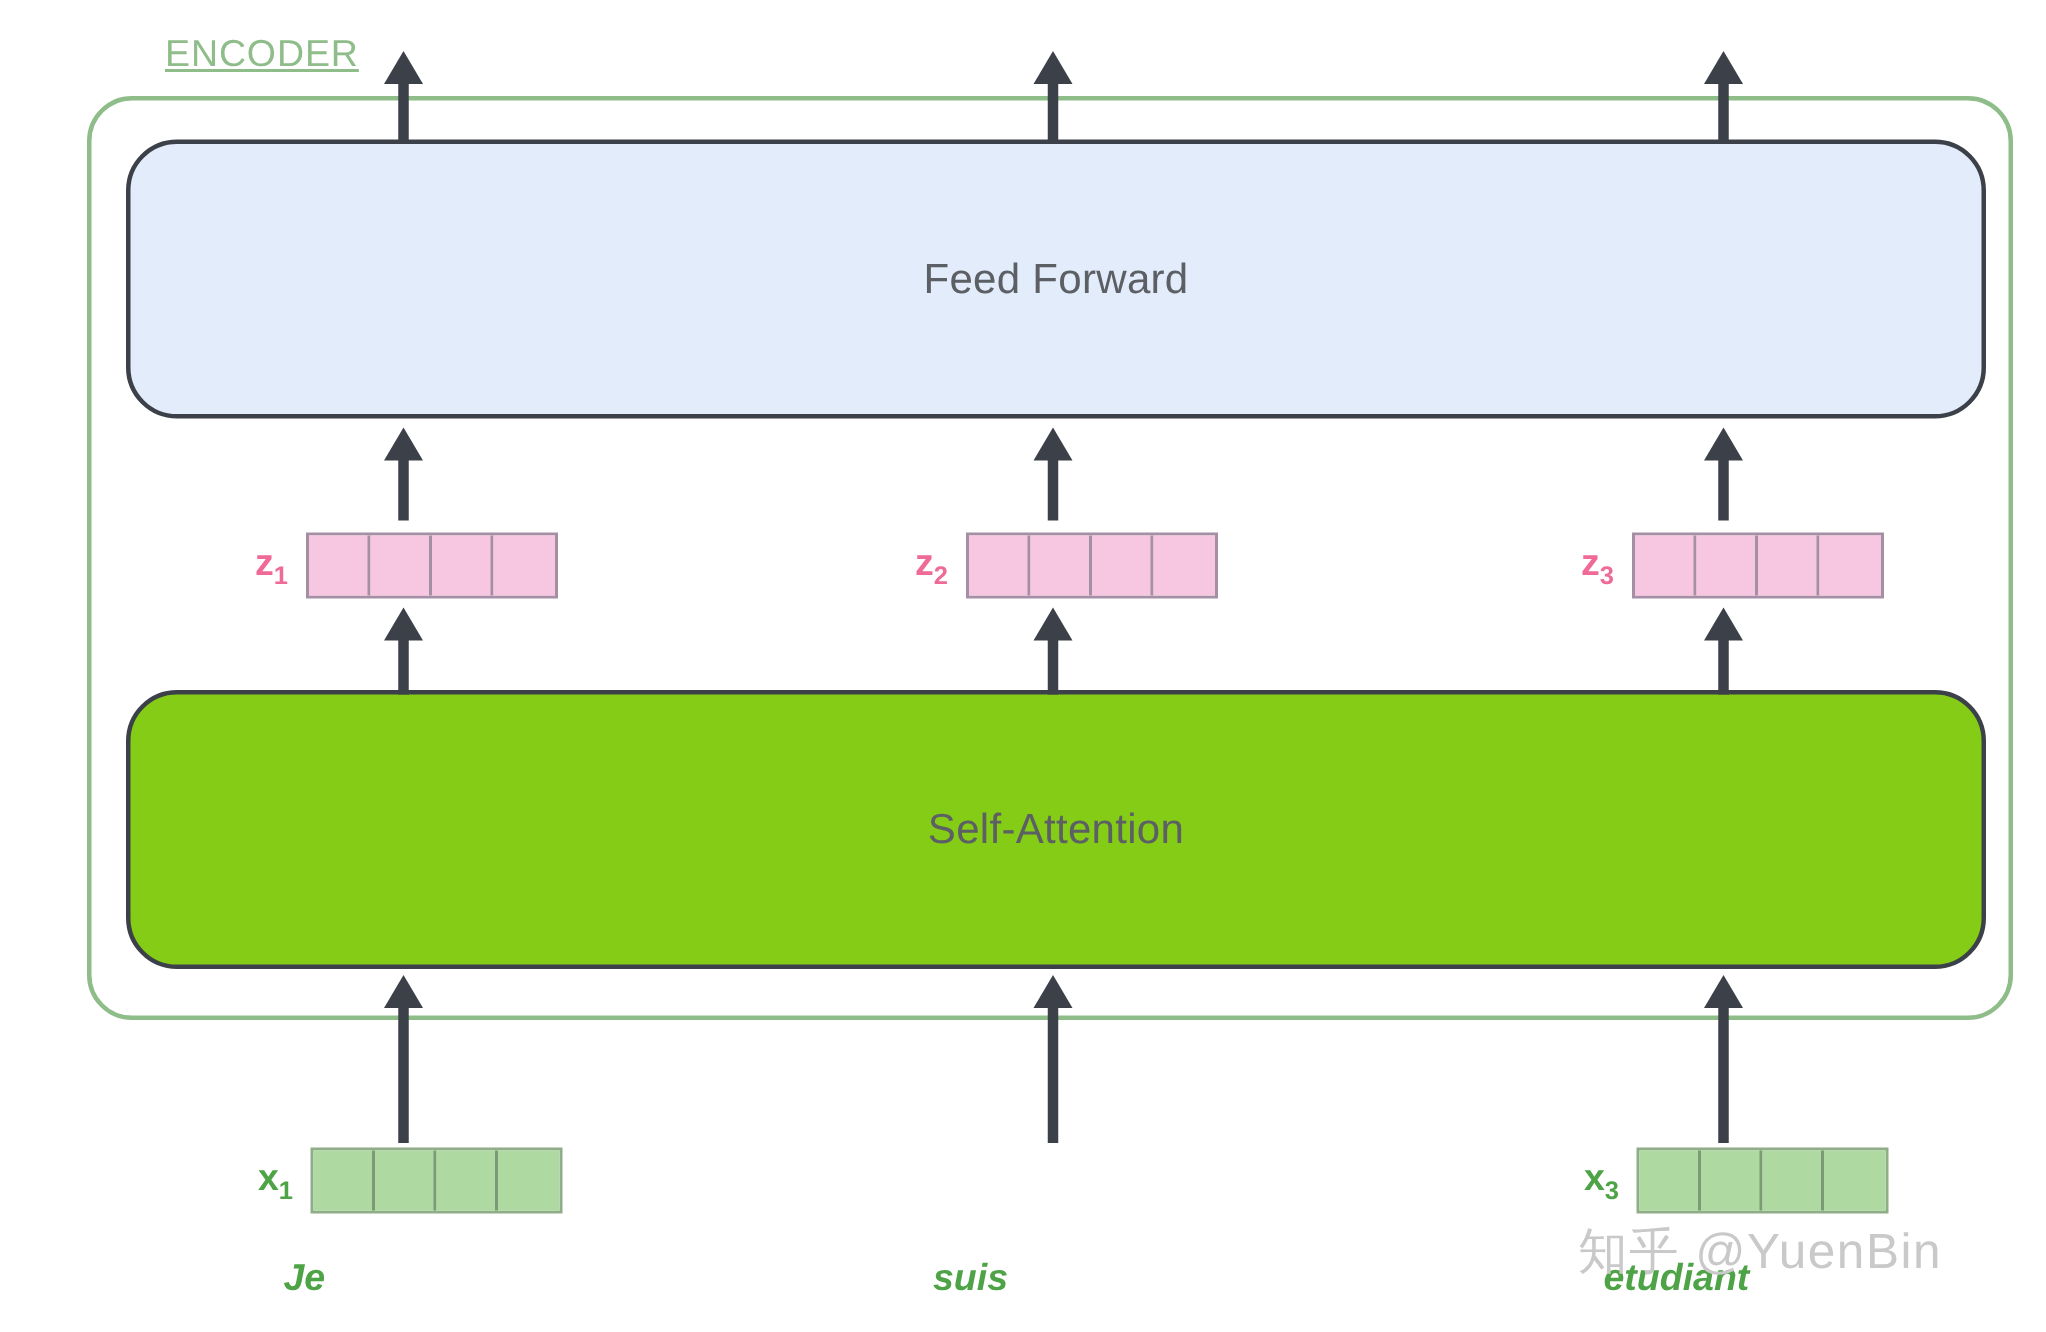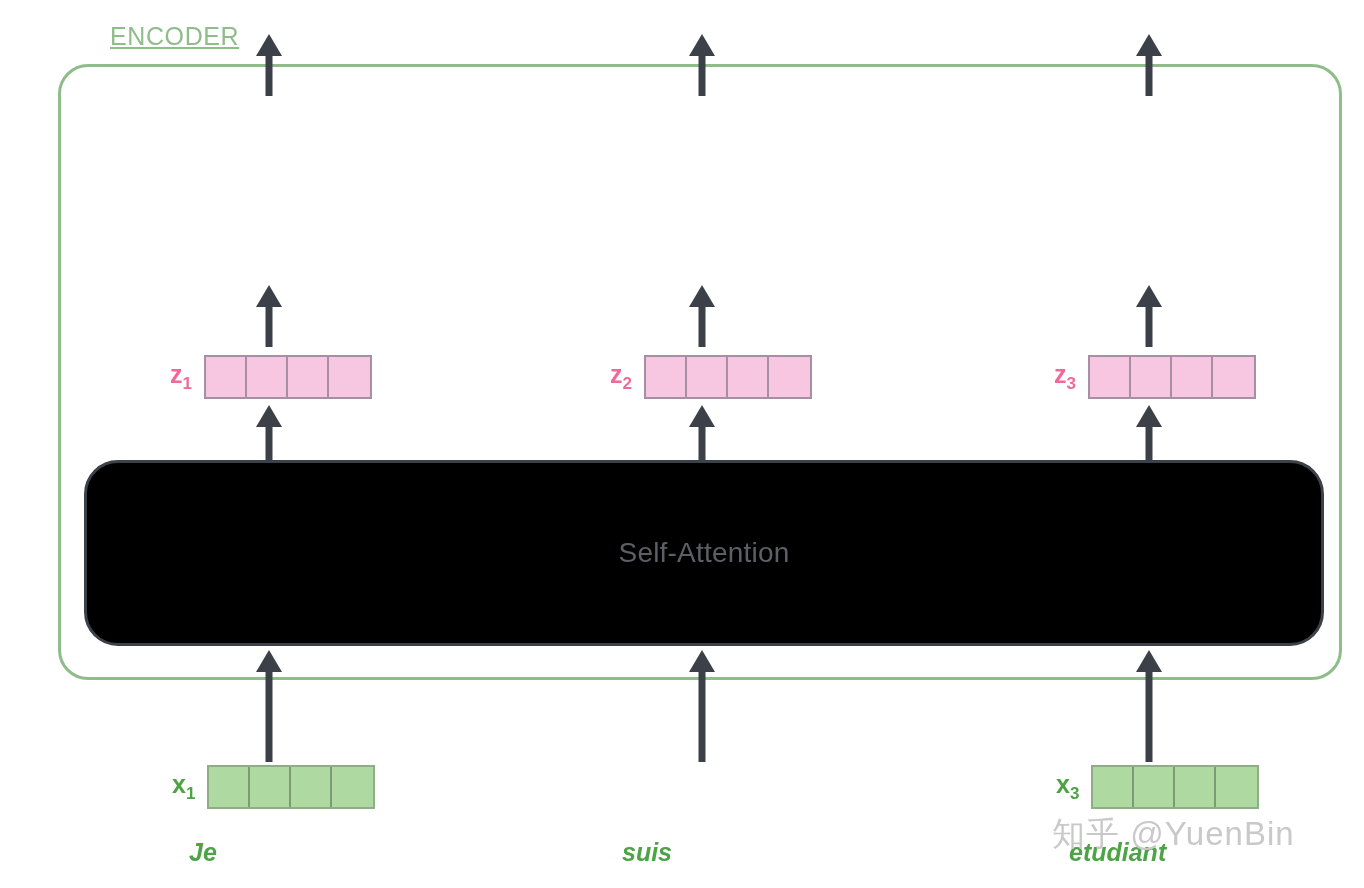--- a/index.html
+++ b/index.html
@@ -64,21 +64,21 @@
     top: 93px;
     width: 1240px;
     height: 186px;
     background: #e3ecfa;
   }
   #sa-block {
     left: 84px;
     top: 460px;
     width: 1240px;
     height: 186px;
-    background: #000000;
+    background: #84cc16;
   }
 
   
   .vector-group {
     position: absolute;
     display: flex;
     align-items: center;
     z-index: 5;
     margin-left: 32px;
   }
@@ -165,20 +165,23 @@
   }
 </style>
 </head>
 <body>
 
 <div id="canvas">
 
   <div class="encoder-box"></div>
   <div class="encoder-label">ENCODER</div>
 
+  <div class="layer-block" id="ff-block">
+    <span class="layer-title">Feed Forward</span>
+  </div>
 
   <div class="layer-block" id="sa-block">
     <span class="layer-title">Self-Attention</span>
   </div>
 
   <div class="arrow" style="left:254px; top:34px; width:30px; height:62px;">
     <div class="head"></div>
     <div class="shaft" style="top:20px; height:42px;"></div>
   </div>
   <div class="arrow" style="left:687px; top:34px; width:30px; height:62px;">

